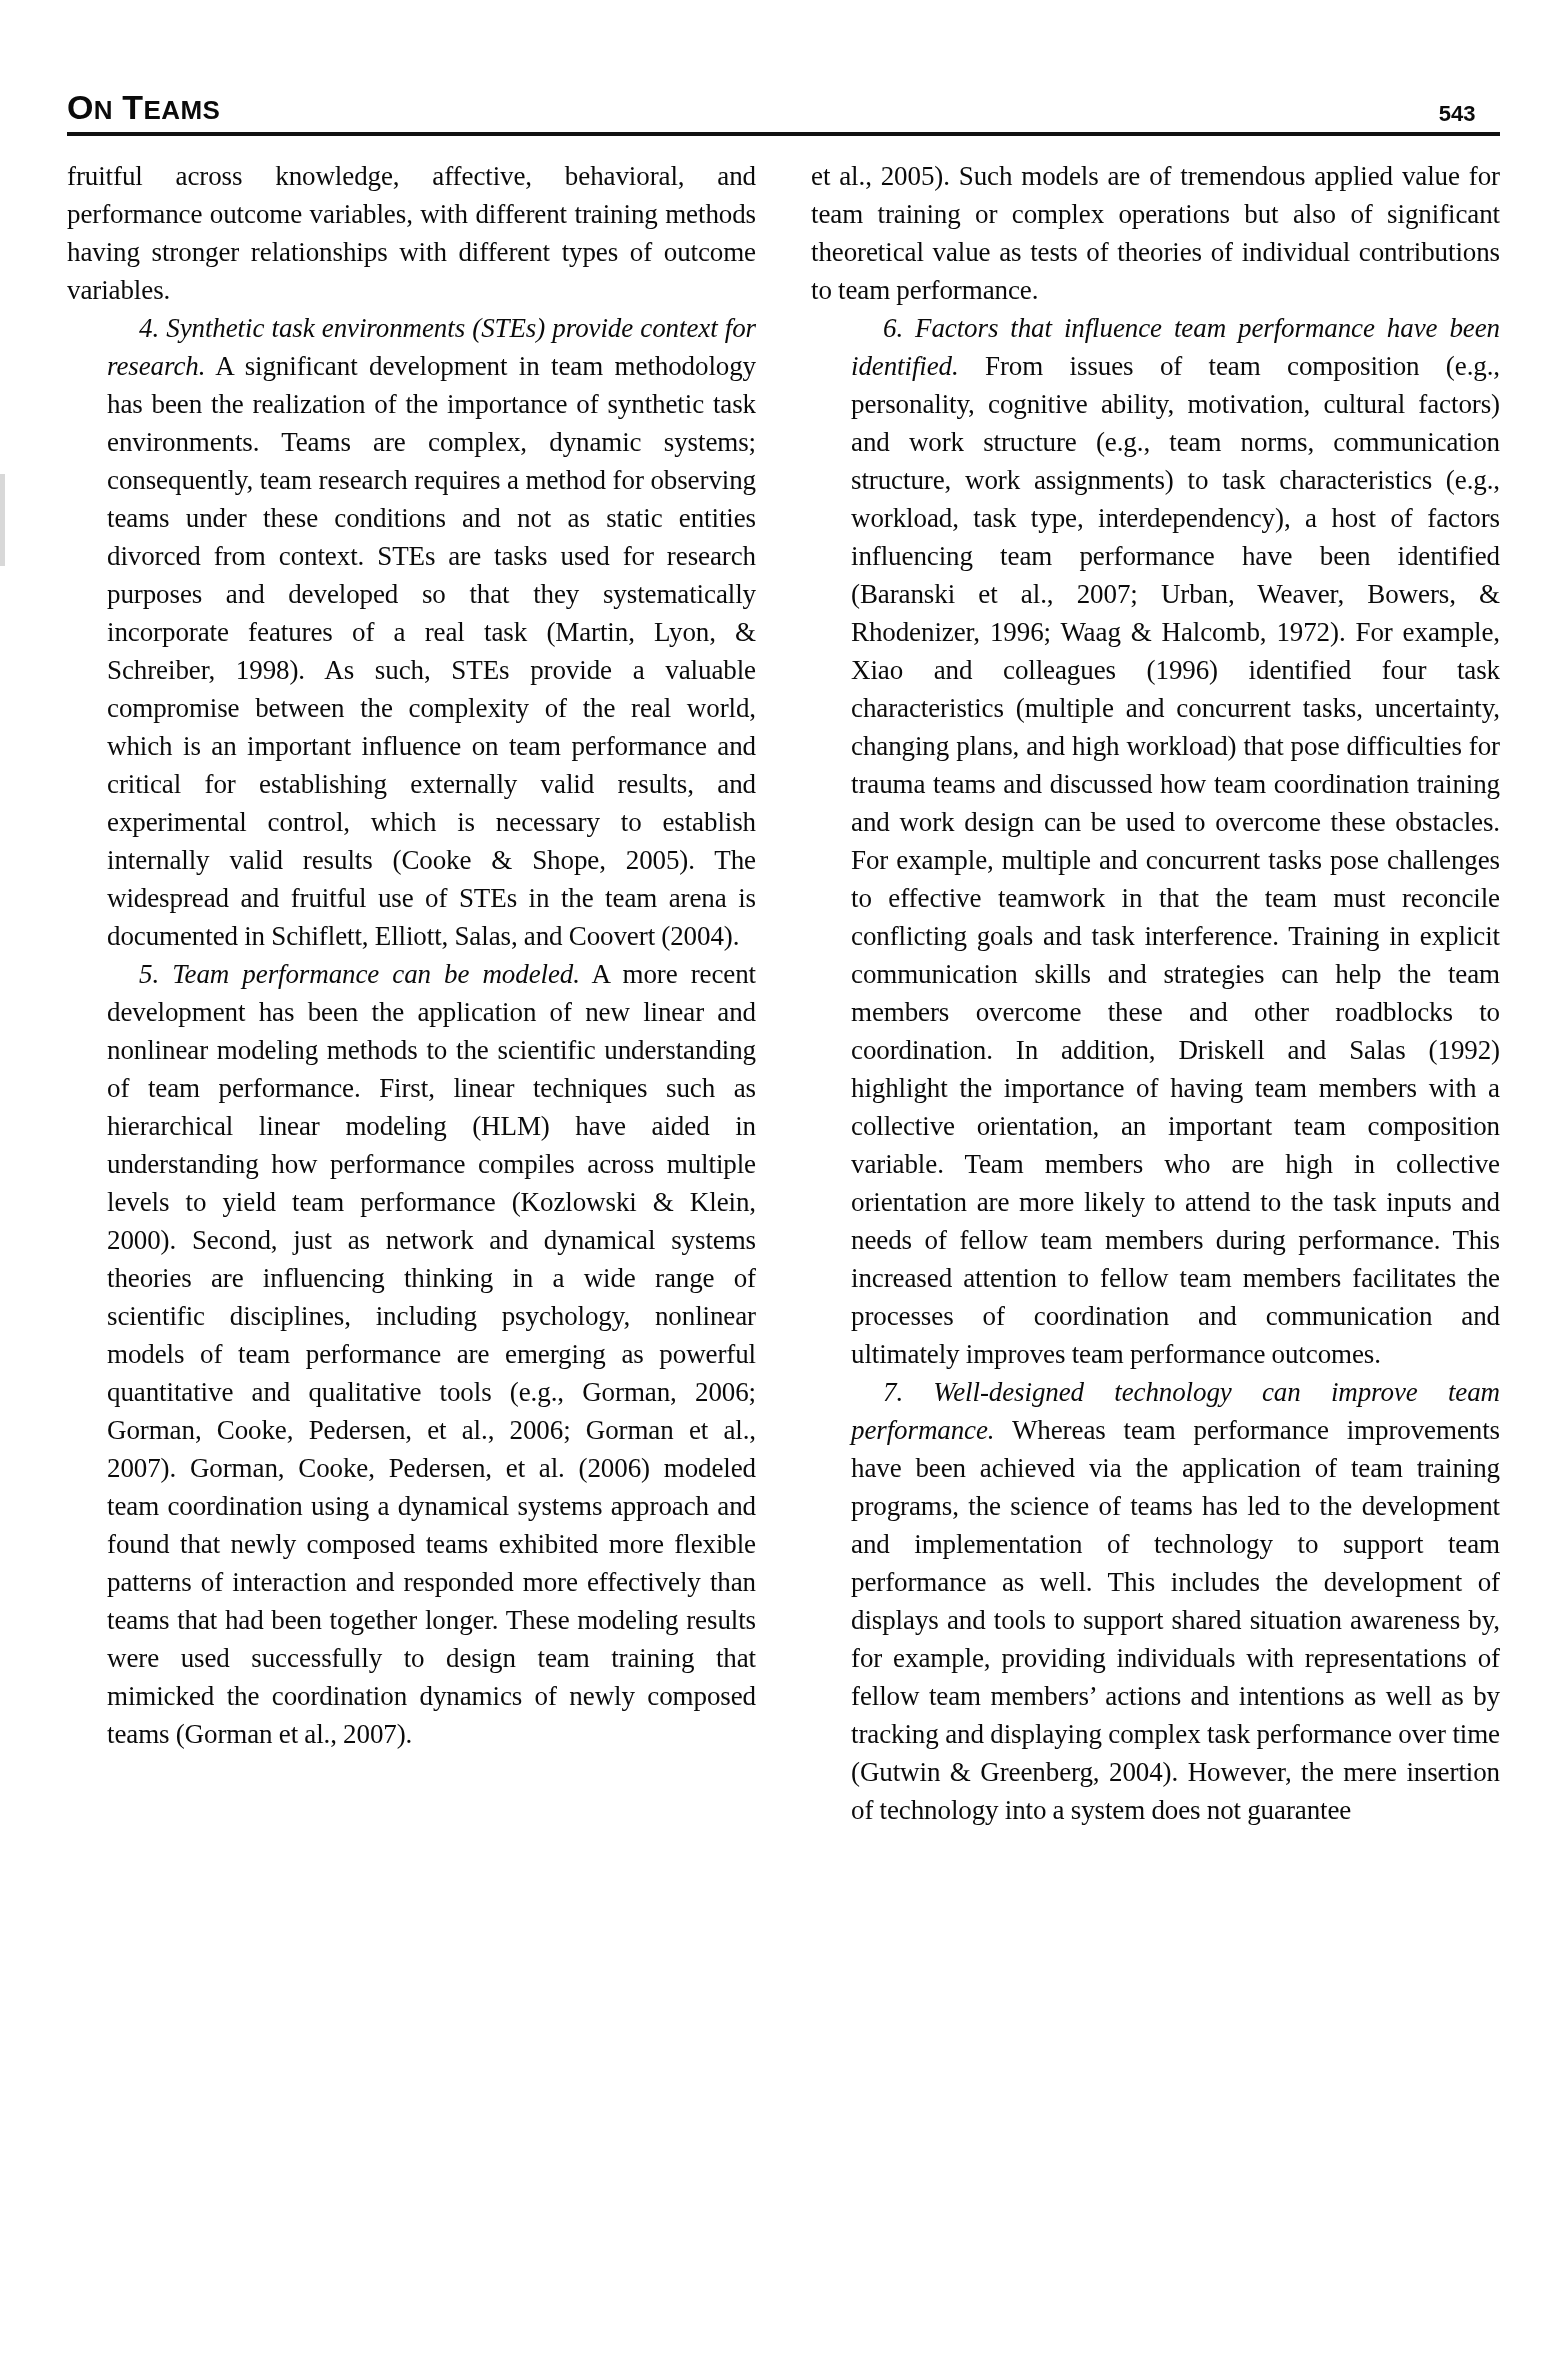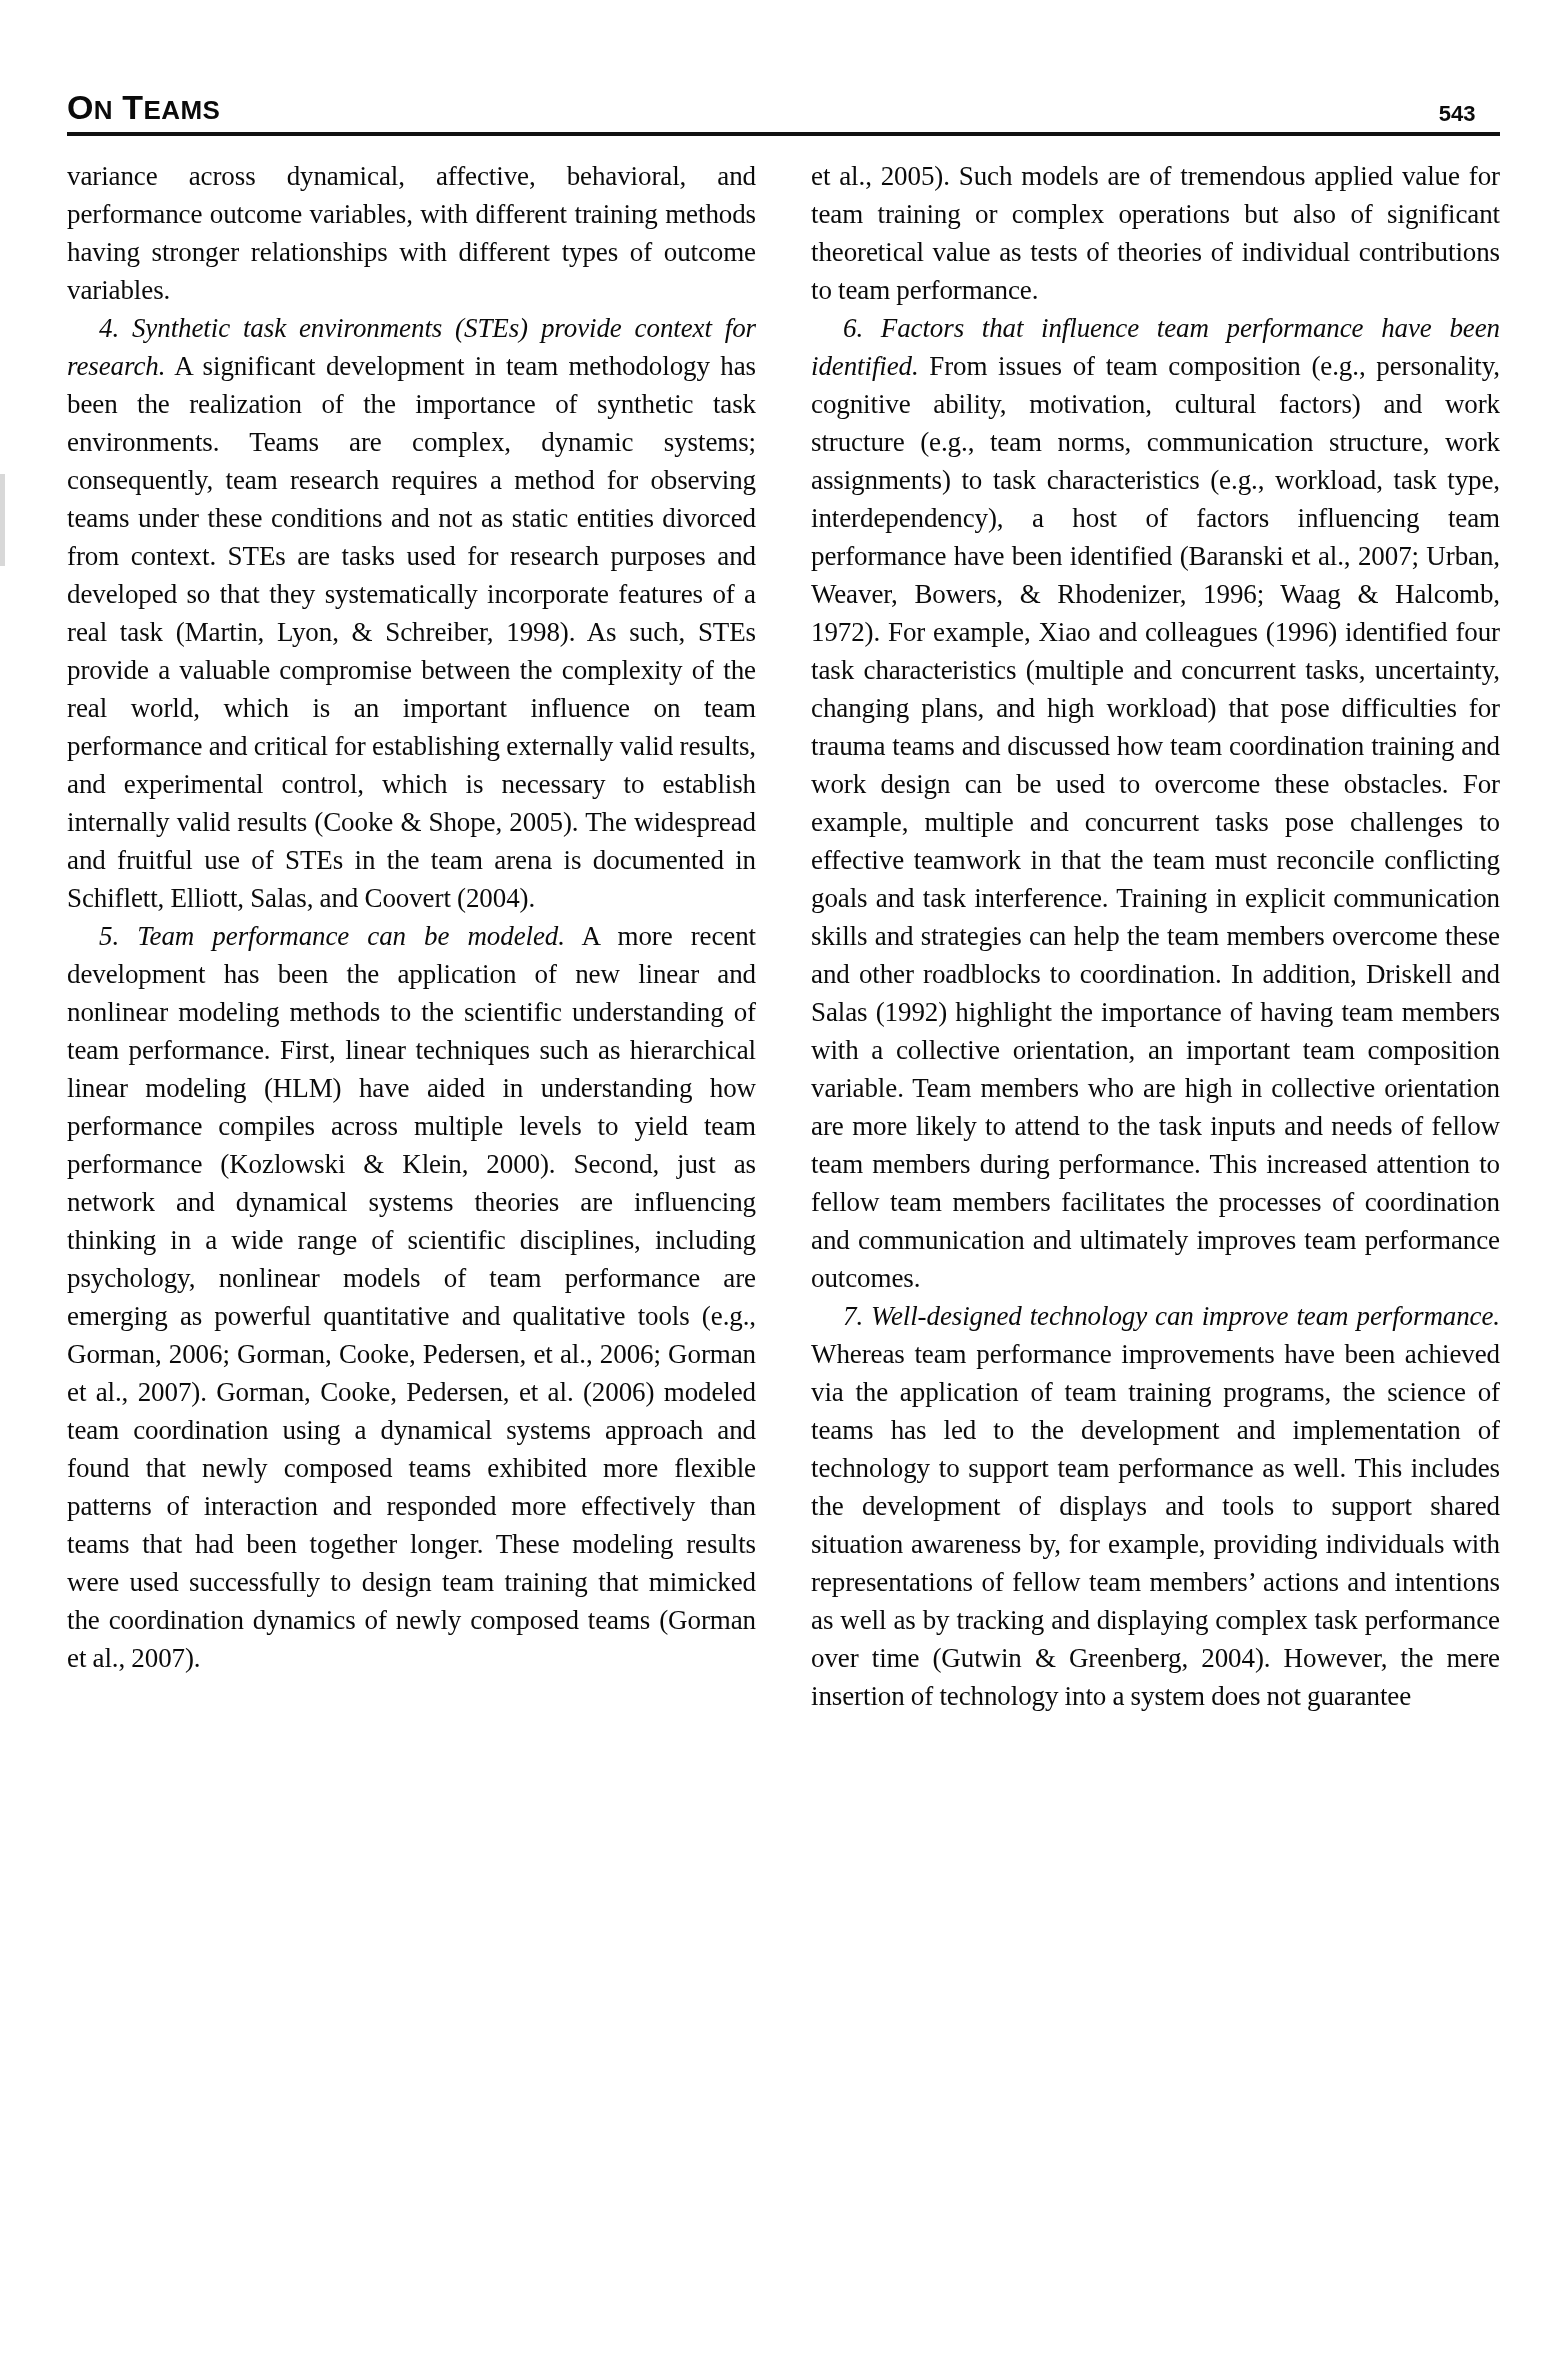--- a/index.html
+++ b/index.html
@@ -80,20 +80,21 @@
     text-justify: inter-word;
     font-size: 27px;
     line-height: 38px;
     letter-spacing: -0.1px;
     word-spacing: -0.4px;
     hyphens: none;
     -webkit-hyphens: none;
   }
   .col p.indent {
     text-indent: 32px;
+    margin-left: 40px;
   }
   .col p.flush {
     text-indent: 0;
   }
   .lead {
     font-style: italic;
   }
   
   .page::after {
     content: "";
@@ -124,21 +125,21 @@
   </div>
 
   <div class="rule"></div>
 
   <div class="edge-tick"></div>
 
   <div class="columns">
 
     <div class="col">
       <p class="flush">
-        <span class="lead"></span><span>variance across dynamical, affective, behavioral, and performance outcome variables, with different training methods having stronger relationships with different types of outcome variables.</span>
+        <span class="lead"></span><span>fruitful across knowledge, affective, behavioral, and performance outcome variables, with different training methods having stronger relationships with different types of outcome variables.</span>
       </p>
       <p class="indent">
         <span class="lead">4. Synthetic task environments (STEs) provide context for research.</span><span> A significant development in team methodology has been the realization of the importance of synthetic task environments. Teams are complex, dynamic systems; consequently, team research requires a method for observing teams under these conditions and not as static entities divorced from context. STEs are tasks used for research purposes and developed so that they systematically incorporate features of a real task (Martin, Lyon, &amp; Schreiber, 1998). As such, STEs provide a valuable compromise between the complexity of the real world, which is an important influence on team performance and critical for establishing externally valid results, and experimental control, which is necessary to establish internally valid results (Cooke &amp; Shope, 2005). The widespread and fruitful use of STEs in the team arena is documented in Schiflett, Elliott, Salas, and Coovert (2004).</span>
       </p>
       <p class="indent">
         <span class="lead">5. Team performance can be modeled.</span><span> A more recent development has been the application of new linear and nonlinear modeling methods to the scientific understanding of team performance. First, linear techniques such as hierarchical linear modeling (HLM) have aided in understanding how performance compiles across multiple levels to yield team performance (Kozlowski &amp; Klein, 2000). Second, just as network and dynamical systems theories are influencing thinking in a wide range of scientific disciplines, including psychology, nonlinear models of team performance are emerging as powerful quantitative and qualitative tools (e.g., Gorman, 2006; Gorman, Cooke, Pedersen, et al., 2006; Gorman et al., 2007). Gorman, Cooke, Pedersen, et al. (2006) modeled team coordination using a dynamical systems approach and found that newly composed teams exhibited more flexible patterns of interaction and responded more effectively than teams that had been together longer. These modeling results were used successfully to design team training that mimicked the coordination dynamics of newly composed teams (Gorman et al., 2007).</span>
       </p>
     </div>
 
     <div class="col">

